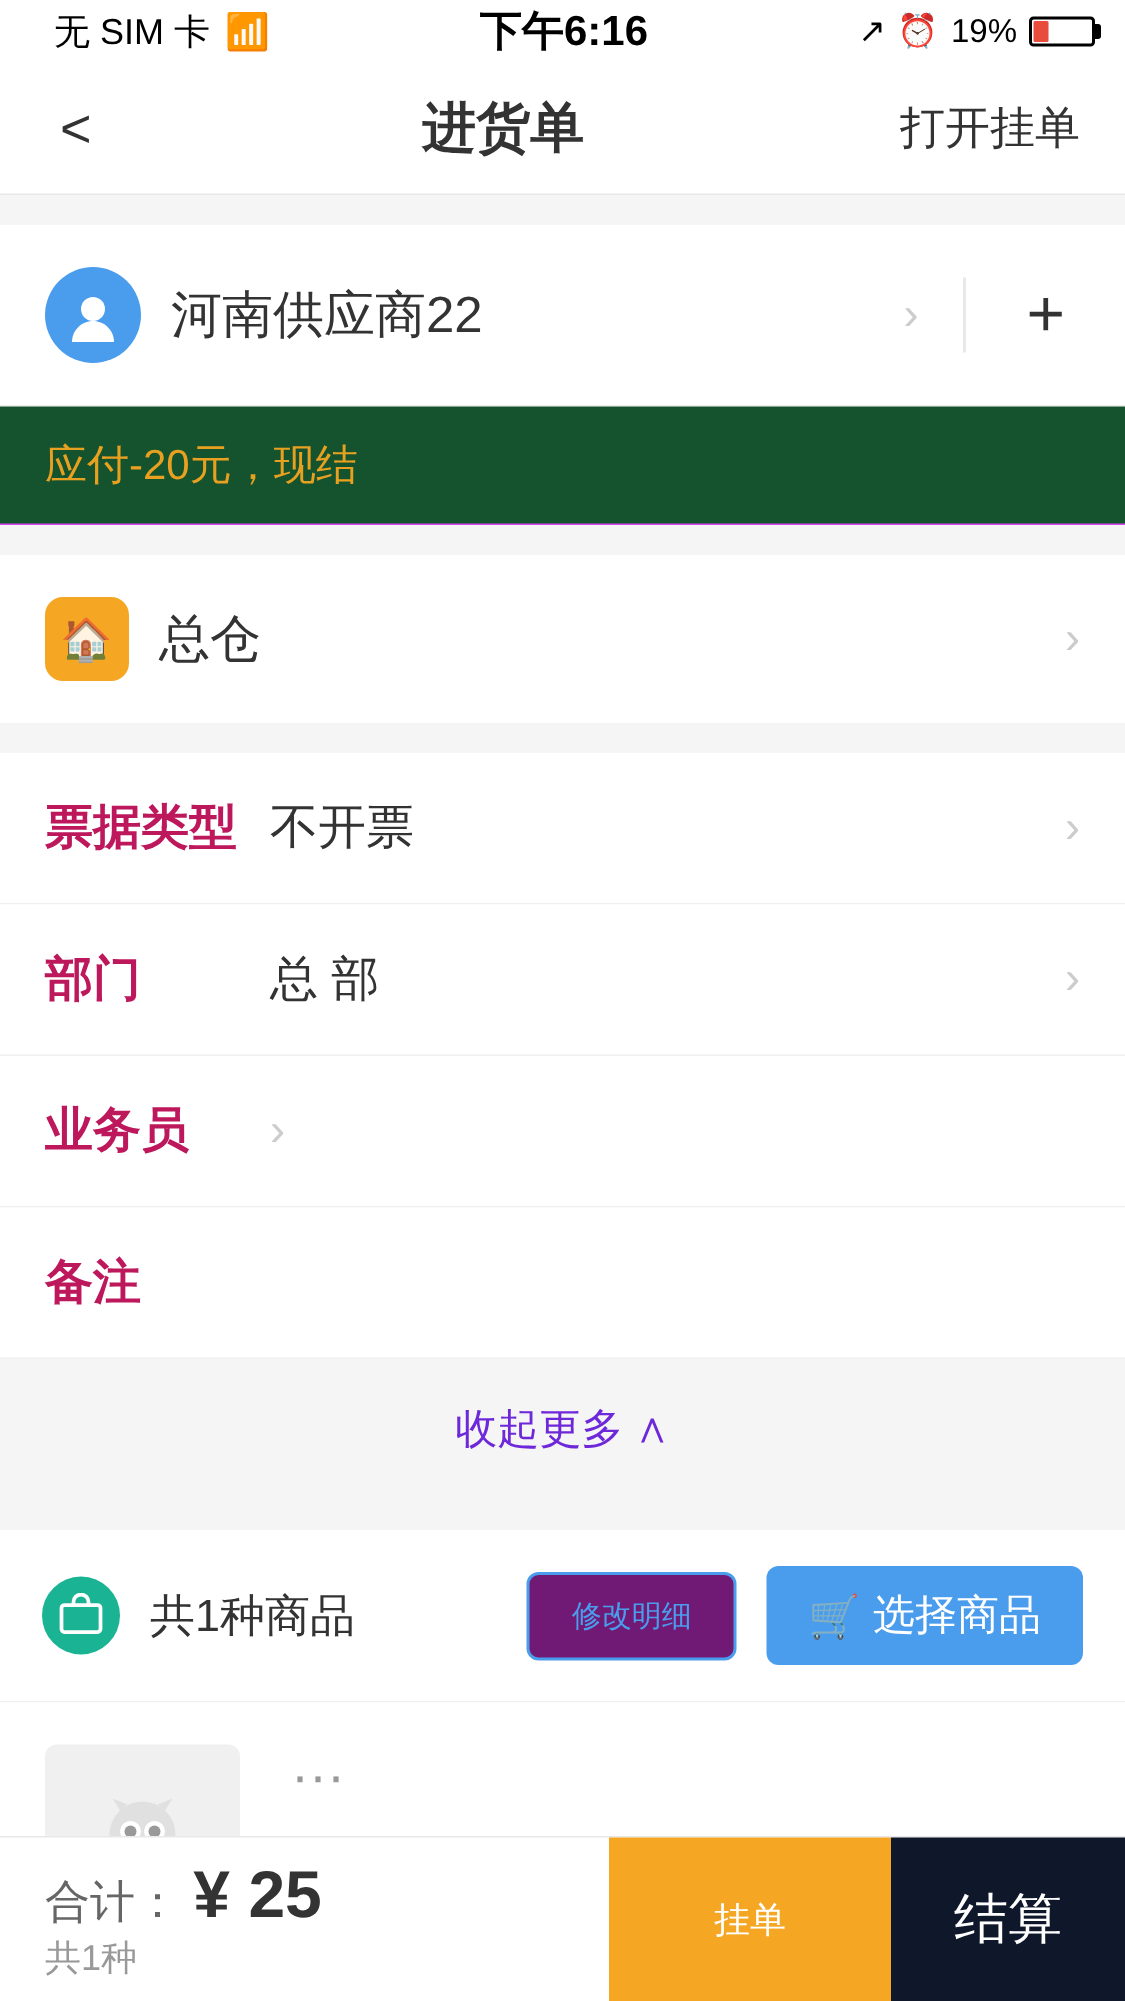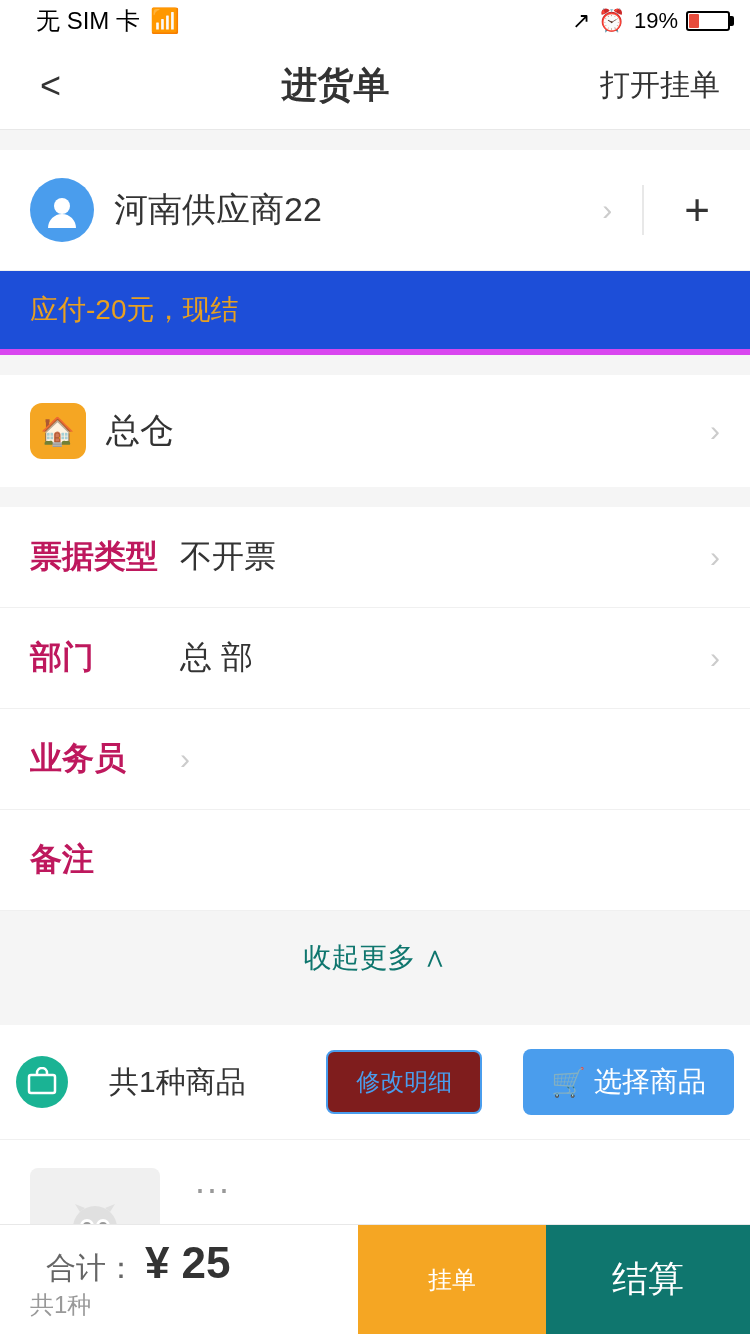--- a/index.html
+++ b/index.html
@@ -113,25 +113,25 @@
     }
     .add-btn {
       font-size: 44px;
       color: #333;
       cursor: pointer;
       padding: 0 10px;
     }
 
     
     .payment-notice {
-      background: #1d4ed8;
+      background: #14532d;
       padding: 20px 30px;
       font-size: 28px;
       color: #e8a020;
-      border-bottom: 6px solid #d946ef;
+      border-bottom: 1px solid #d946ef;
     }
 
     
     .warehouse-row {
       display: flex;
       align-items: center;
       padding: 28px 30px;
       background: #fff;
       cursor: pointer;
     }
@@ -174,54 +174,53 @@
     .form-placeholder {
       color: #ccc;
     }
 
     
     .collapse-row {
       background: #f5f5f5;
       text-align: center;
       padding: 28px 30px;
       font-size: 28px;
-      color: #0f766e;
+      color: #6d28d9;
       cursor: pointer;
     }
 
     
     .products-header {
       display: flex;
       align-items: center;
-      padding: 24px 16px;
+      padding: 24px 28px;
       background: #fff;
       border-bottom: 1px solid #f0f0f0;
-      gap: 21px;
     }
     .products-icon {
       width: 52px; height: 52px;
       border-radius: 50%;
       background: #1ab394;
       display: flex; align-items: center; justify-content: center;
       color: #fff; font-size: 24px;
       margin-right: 20px;
       flex-shrink: 0;
     }
     .products-count {
       flex: 1;
       font-size: 30px;
       color: #333;
     }
     .btn-outline {
       border: 2px solid #4a9ded;
       color: #4a9ded;
-      background: #7f1d1d;
+      background: #701a75;
       padding: 14px 28px;
       border-radius: 8px;
-      font-size: 24px;
+      font-size: 20px;
       cursor: pointer;
       margin-right: 20px;
     }
     .btn-primary {
       background: #4a9ded;
       color: #fff;
       border: none;
       padding: 14px 28px;
       border-radius: 8px;
       font-size: 28px;
@@ -283,21 +282,20 @@
       background: #fff;
       border-top: 1px solid #e8e8e8;
     }
     .total-section {
       flex: 1;
       padding: 0 30px;
     }
     .total-label {
       font-size: 30px;
       color: #666;
-      margin-left: 16px;
     }
     .total-amount {
       font-size: 44px;
       font-weight: 600;
       color: #333;
       text-align: right;
     }
     .total-count {
       font-size: 24px;
       color: #999;
@@ -306,38 +304,39 @@
       width: 188px;
       height: 110px;
       background: #f5a623;
       color: #fff;
       font-size: 24px;
       border: none;
       cursor: pointer;
       display: flex; align-items: center; justify-content: center;
     }
     .btn-settle {
-      width: 204px;
+      width: 156px;
       height: 110px;
-      background: #0f766e;
+      background: #0f172a;
       color: #fff;
       font-size: 36px;
       border: none;
       cursor: pointer;
       display: flex; align-items: center; justify-content: center;
     }
   </style>
 </head>
 <body>
 
 <div class="status-bar">
   <div class="status-left">
     <span>无 SIM 卡</span>
     <span>📶</span>
   </div>
+  <div class="status-center">下午6:16</div>
   <div class="status-right">
     <span>↗</span>
     <span>⏰</span>
     <span>19%</span>
     <div class="battery-icon">
       <div class="battery-fill"></div>
     </div>
   </div>
 </div>
 

